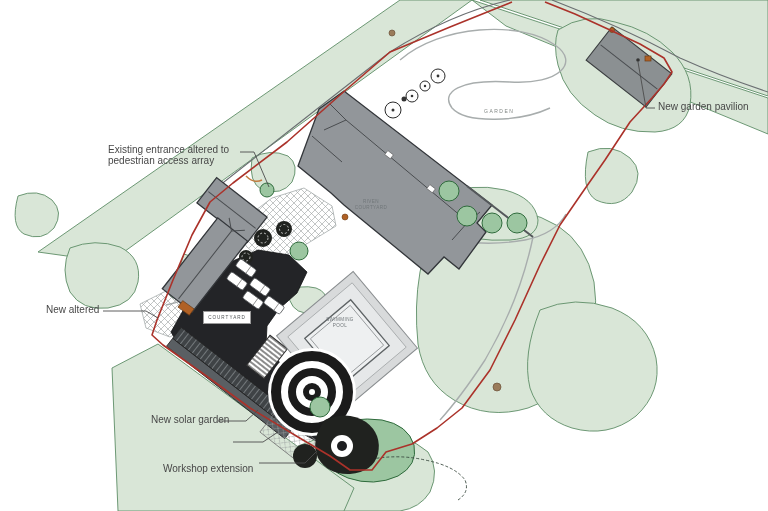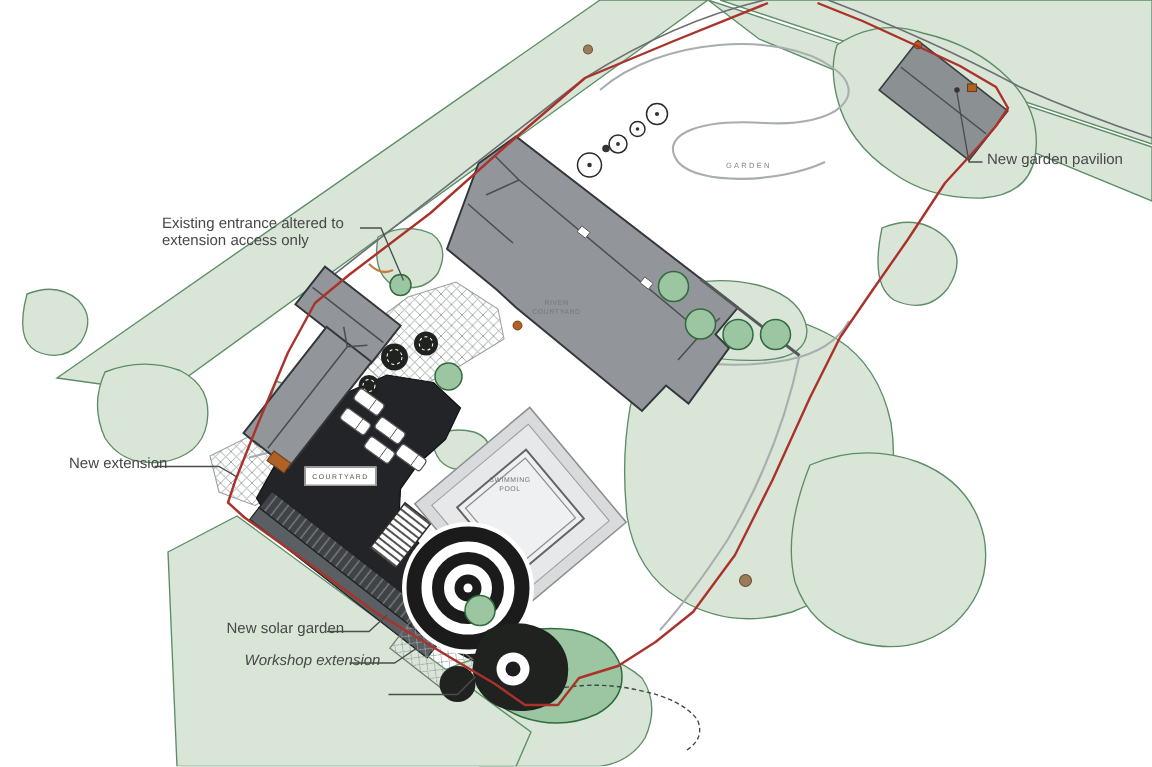--- a/index.html
+++ b/index.html
@@ -223,25 +223,25 @@
     <path class="leader" d="M218,421 L246,421 L258,410"></path>
     <path class="leader" d="M233,442 L263,442 L278,432"></path>
     <path class="leader" d="M259,463 L305,463 L317,451"></path>
     <path class="leader" d="M655,108 L646,108 L638,62"></path>
     <circle cx="638" cy="60" r="1.8" fill="#333"></circle>
   </g>
 </svg>
 
 <div class="lbl center" style="left:108px;top:145px;width:132px;">
   <span>Existing entrance altered to</span><br>
-  <span>extension access only</span>
-</div>
-<div class="lbl" style="left:46px;top:305px;">New extension</div>
+  <span>pedestrian access array</span>
+</div>
+<div class="lbl" style="left:46px;top:305px;">New altered</div>
 <div class="lbl" style="left:151px;top:415px;">New solar garden</div>
-<div class="lbl" style="left:163px;top:436px;font-style:italic;">Workshop extension</div>
+<div class="lbl" style="left:163px;top:464px;">Workshop extension</div>
 <div class="lbl" style="left:658px;top:102px;">New garden pavilion</div>
 
 <div class="area-lbl" style="left:484px;top:108px;">GARDEN</div>
 <div id="courtyard-box">COURTYARD</div>
 <div class="tiny-lbl" style="left:348px;top:199px;width:46px;">
   <span>RIVEN</span><br>
   <span>COURTYARD</span>
 </div>
 <div class="tiny-lbl" style="left:318px;top:317px;width:44px;">
   <span>SWIMMING</span><br>

